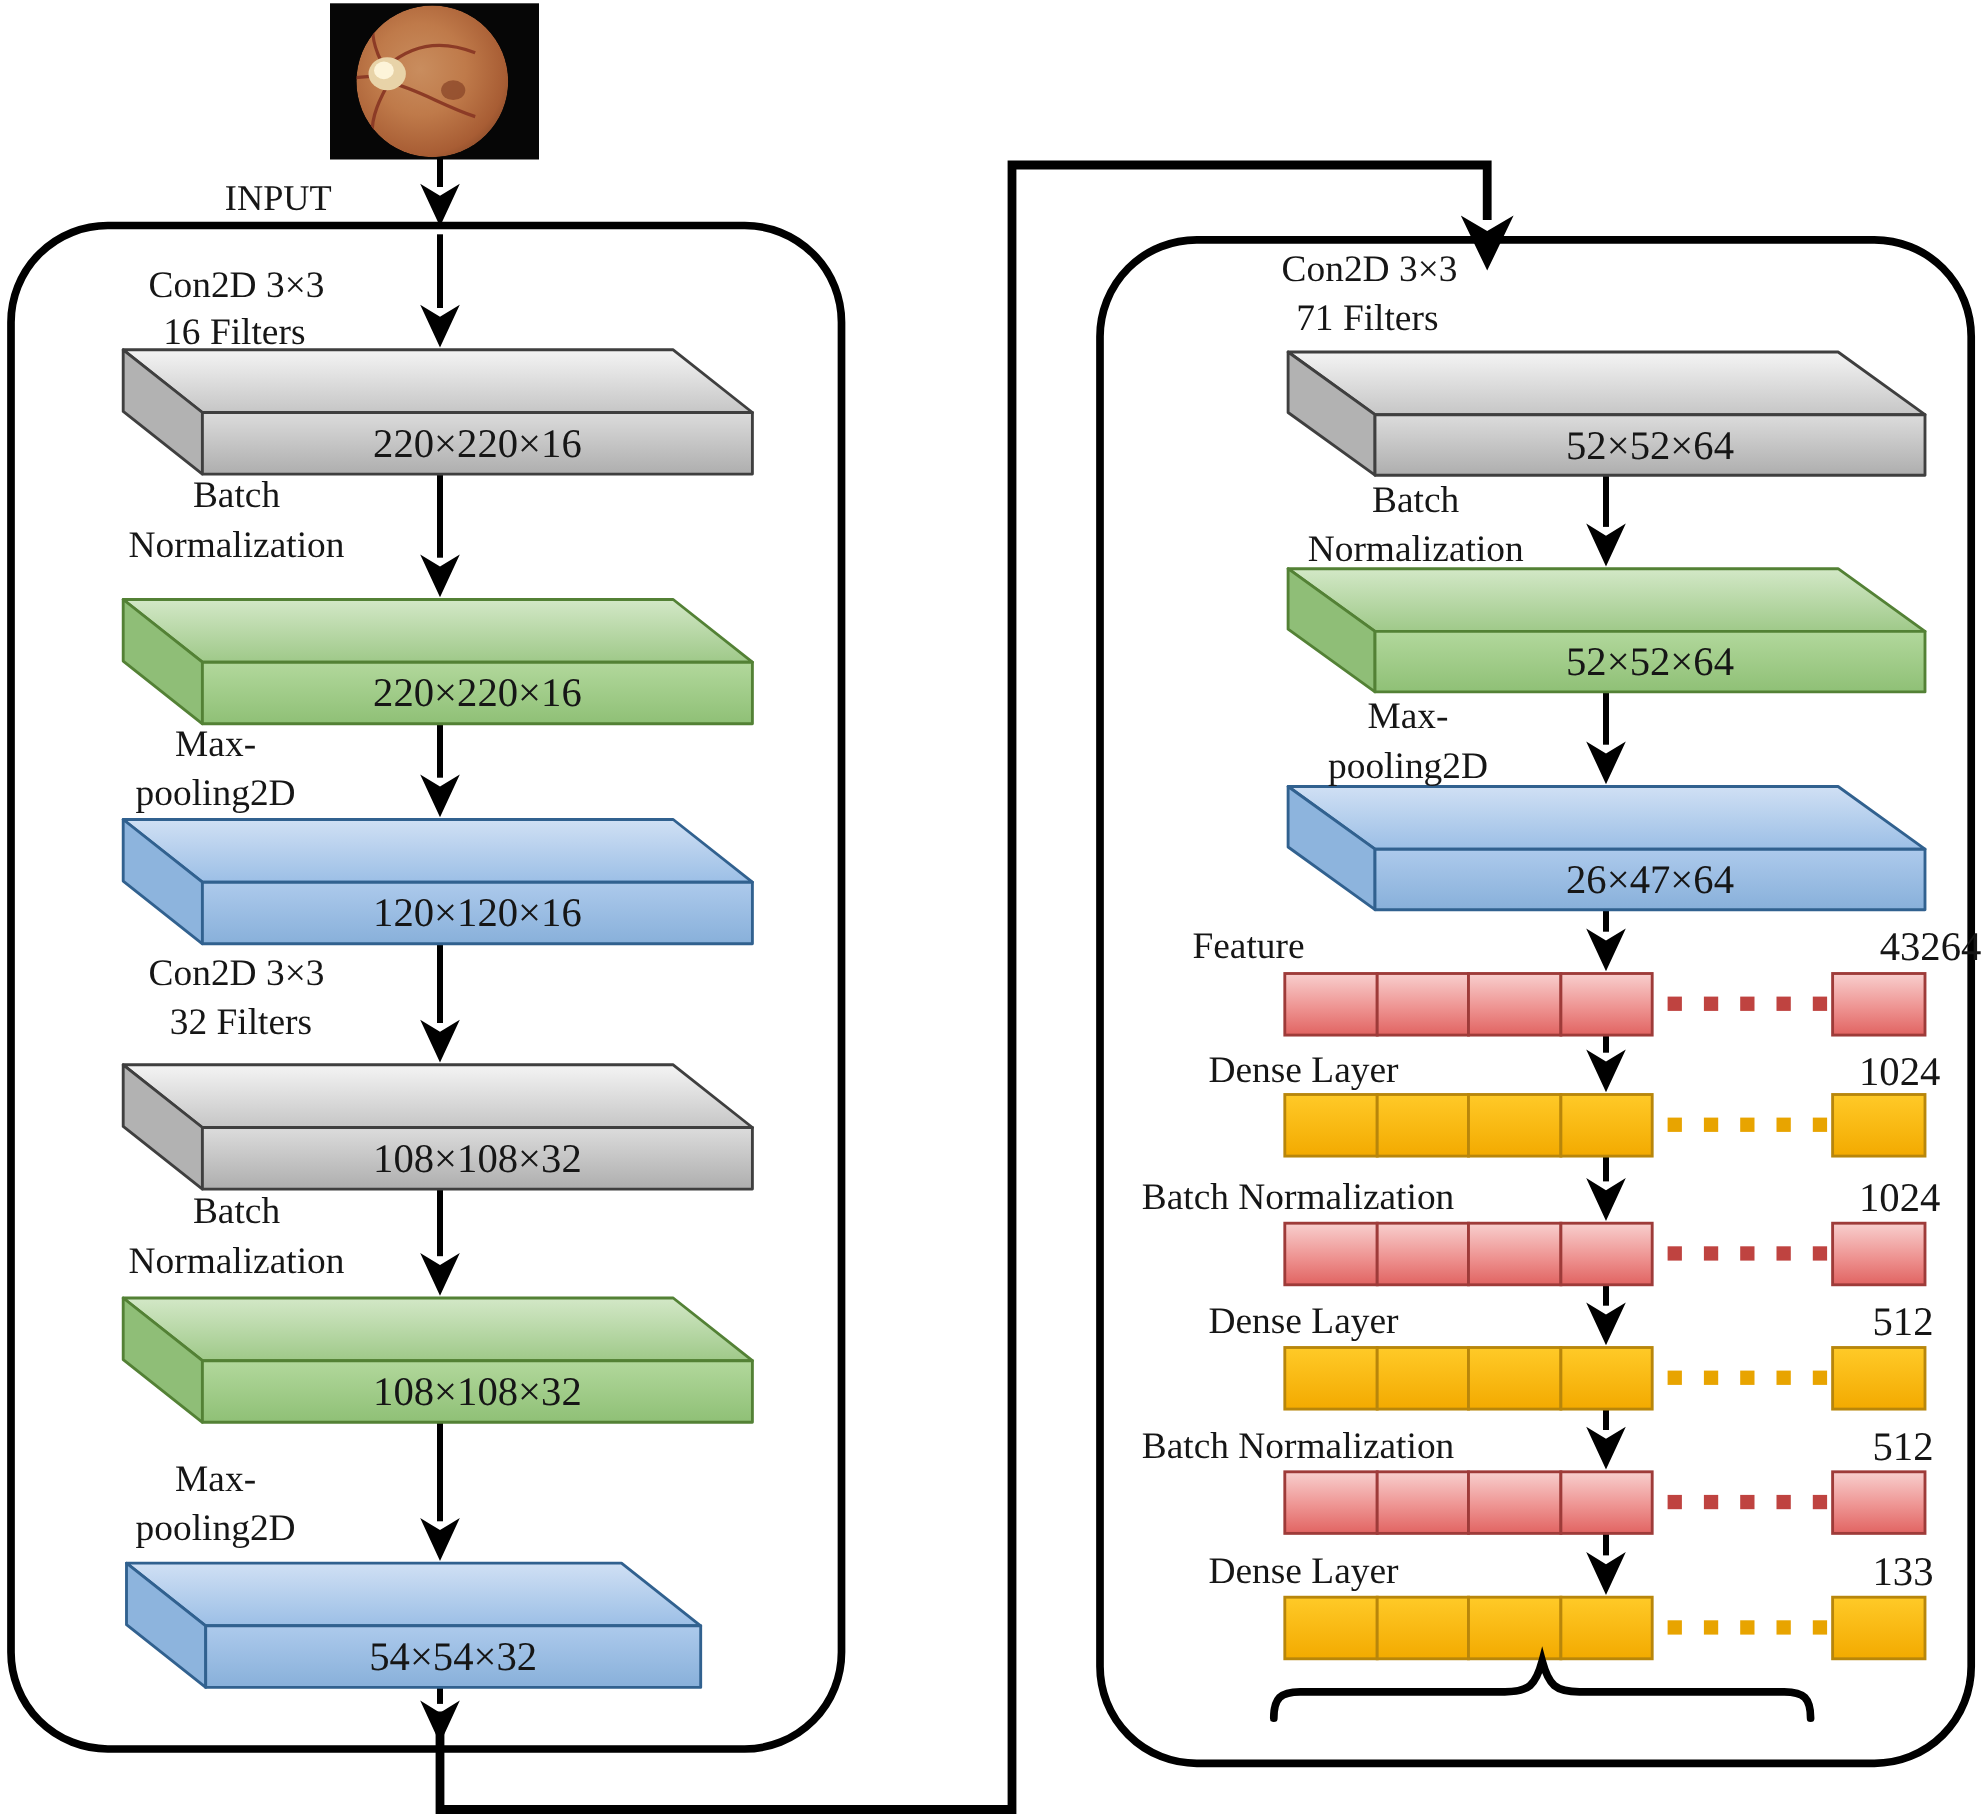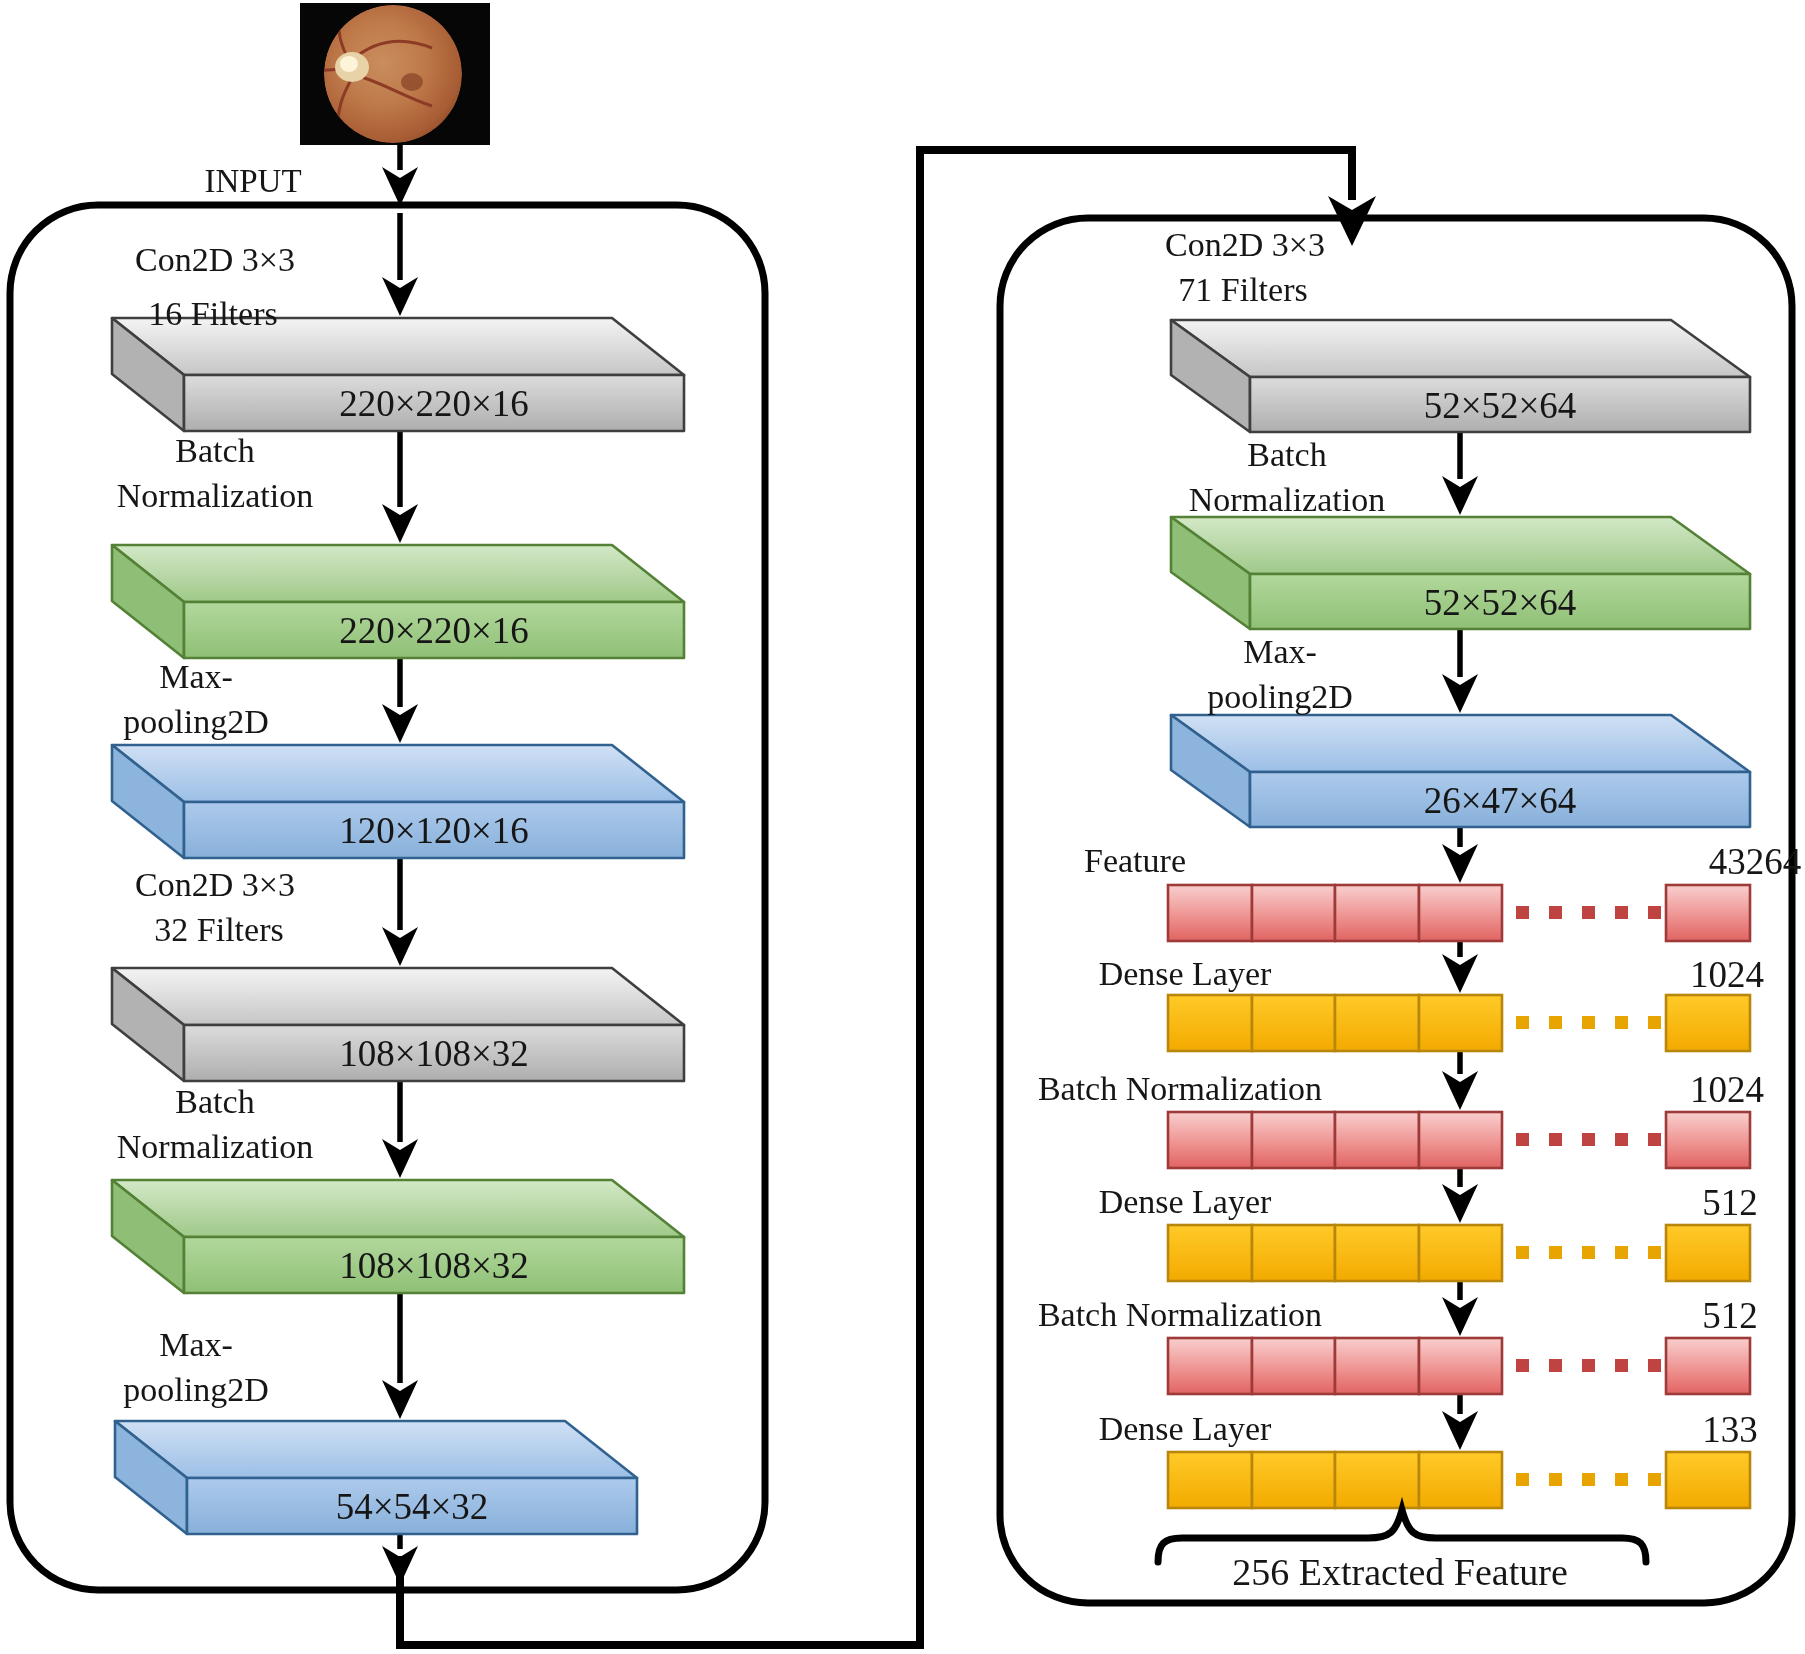--- a/index.html
+++ b/index.html
@@ -251,21 +251,21 @@
       </g>
     </g>
 
     <path d="M 1158,1562 C 1158,1544 1164,1538 1182,1538 L 1368,1538 C 1390,1538 1396,1532 1402,1510
              C 1408,1532 1414,1538 1436,1538 L 1622,1538 C 1640,1538 1646,1544 1646,1562" fill="none" stroke="#000" stroke-width="7" stroke-linecap="round"></path>
   </svg>
 
   <div class="t" style="left:253px;top:163px;font-size:33px">INPUT</div>
 
   <div class="t" style="left:215px;top:240px">Con2D 3×3</div>
-  <div class="t" style="left:213px;top:294px">16 Filters</div>
+  <div class="t" style="left:213px;top:283px">16 Filters</div>
   <div class="t dim" style="left:434px;top:383px">220×220×16</div>
 
   <div class="t" style="left:215px;top:431px">Batch</div>
   <div class="t" style="left:215px;top:476px">Normalization</div>
   <div class="t dim" style="left:434px;top:610px">220×220×16</div>
 
   <div class="t" style="left:196px;top:657px">Max-</div>
   <div class="t" style="left:196px;top:702px">pooling2D</div>
   <div class="t dim" style="left:434px;top:810px">120×120×16</div>
 
@@ -304,14 +304,13 @@
 
   <div class="t" style="left:1185px;top:1182px">Dense Layer</div>
   <div class="t num" style="left:1730px;top:1182px">512</div>
 
   <div class="t" style="left:1180px;top:1295px">Batch Normalization</div>
   <div class="t num" style="left:1730px;top:1295px">512</div>
 
   <div class="t" style="left:1185px;top:1409px">Dense Layer</div>
   <div class="t num" style="left:1730px;top:1409px">133</div>
 
-  <div class="t big" style="left:1400px;top:1551px">256 Extracted Feature</div>
 </div>
 
 </body></html>

